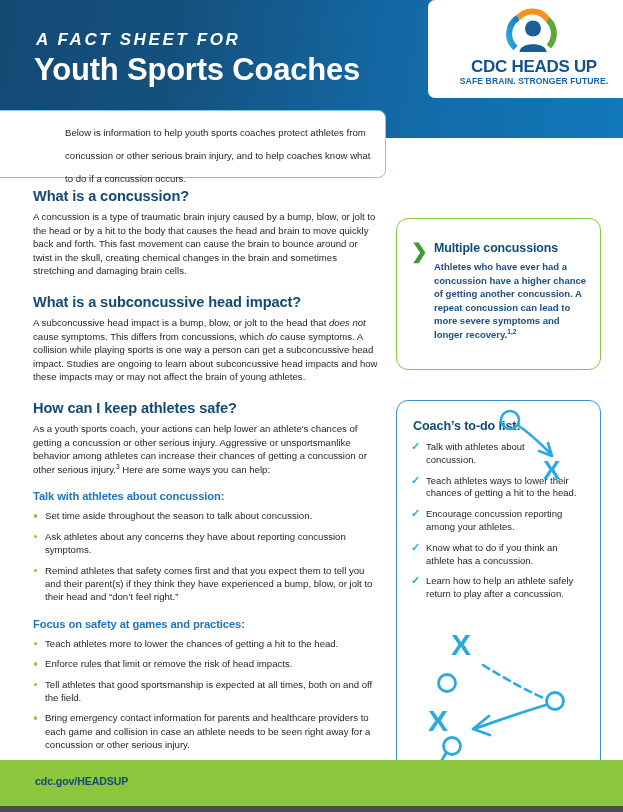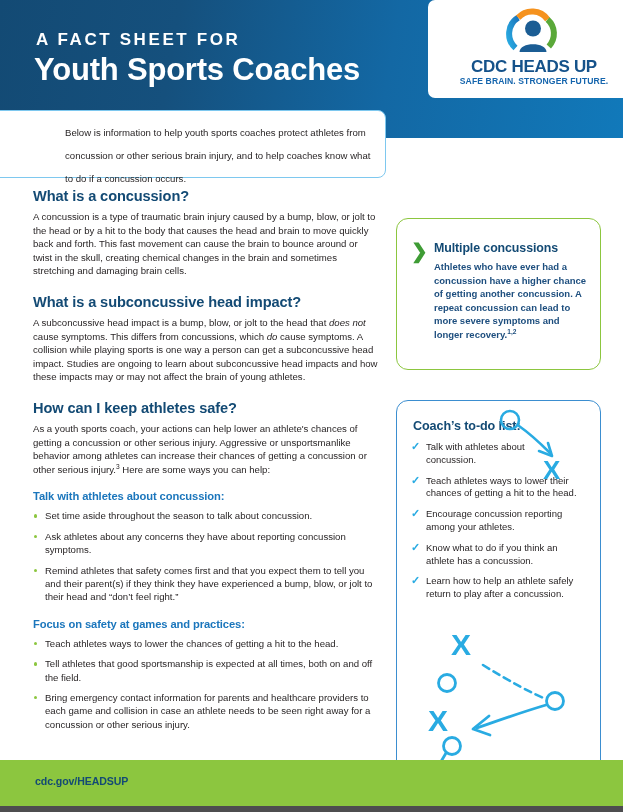--- a/index.html
+++ b/index.html
@@ -12,21 +12,21 @@
   }
   .page{position:relative;width:623px;height:812px;overflow:hidden;background:#fff;}
 
   
   .header{
     position:absolute;left:0;top:0;width:623px;height:138px;
     background:linear-gradient(100deg,#134a74 0%,#15507d 28%,#1368a4 62%,#1179ba 100%);
   }
   .header-kicker{
     position:absolute;left:36px;top:30px;
-    color:#ffffff;font-size:17px;font-weight:bold;letter-spacing:2.6px;
+    color:#ffffff;font-size:17px;font-weight:bold;letter-spacing:2.6px;font-style:italic;
   }
   .header-title{
     position:absolute;left:34px;top:52px;
     color:#ffffff;font-size:31px;font-weight:bold;letter-spacing:-0.2px;
   }
 
   
   .logo-card{
     position:absolute;left:428px;top:0;width:212px;height:98px;
     background:#ffffff;border-radius:7px;
@@ -184,21 +184,22 @@
 
     <h3 class="sub">Talk with athletes about concussion:</h3>
     <ul class="bullets">
       <li>Set time aside throughout the season to talk about concussion.</li>
       <li>Ask athletes about any concerns they have about reporting concussion symptoms.</li>
       <li>Remind athletes that safety comes first and that you expect them to tell you and their parent(s) if they think they have experienced a bump, blow, or jolt to their head and “don’t feel right.”</li>
     </ul>
 
     <h3 class="sub">Focus on safety at games and practices:</h3>
     <ul class="bullets">
-      <li>Teach athletes ways to lower the chances of getting a hit to the head.</li>
+      <li>Teach athletes more to lower the chances of getting a hit to the head.</li>
+      <li>Enforce rules that limit or remove the risk of head impacts.</li>
       <li>Tell athletes that good sportsmanship is expected at all times, both on and off the field.</li>
       <li>Bring emergency contact information for parents and healthcare providers to each game and collision in case an athlete needs to be seen right away for a concussion or other serious injury.</li>
     </ul>
   </div>
 
   <div class="green-box">
     <span class="chev">❯</span>
     <div class="gtitle">Multiple concussions</div>
     <div class="gbody"><span>Athletes who have ever had a concussion have a higher chance of getting another concussion. A repeat concussion can lead to more severe symptoms and longer recovery.</span><sup>1,2</sup></div>
   </div>

